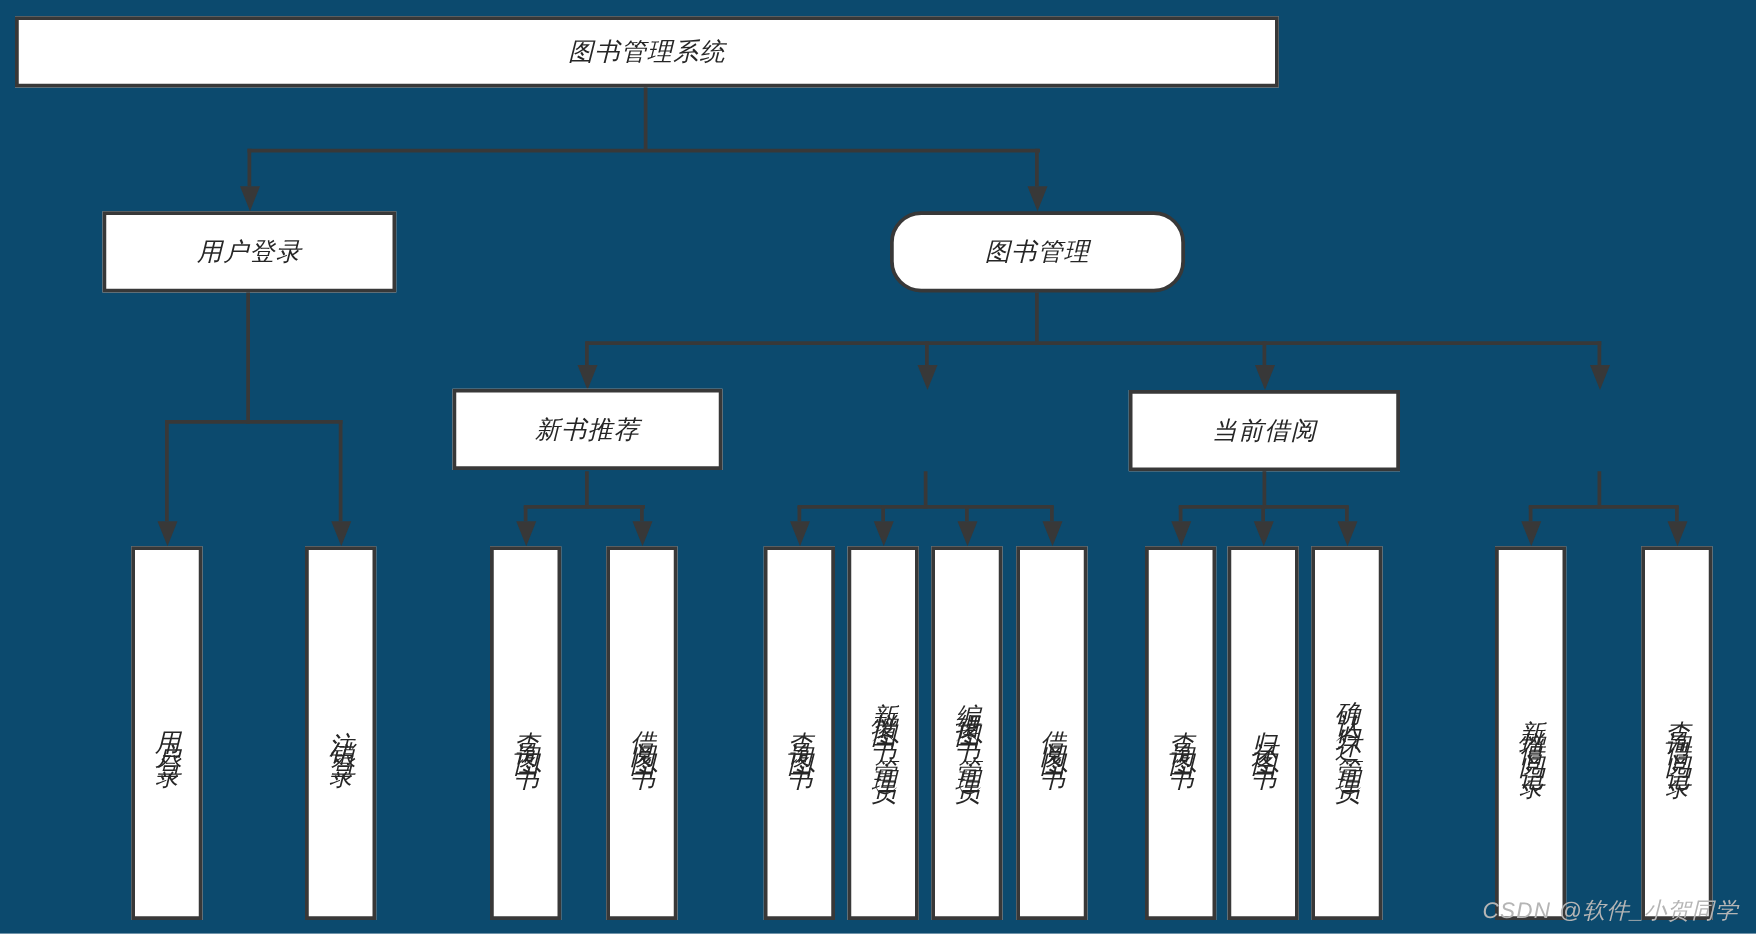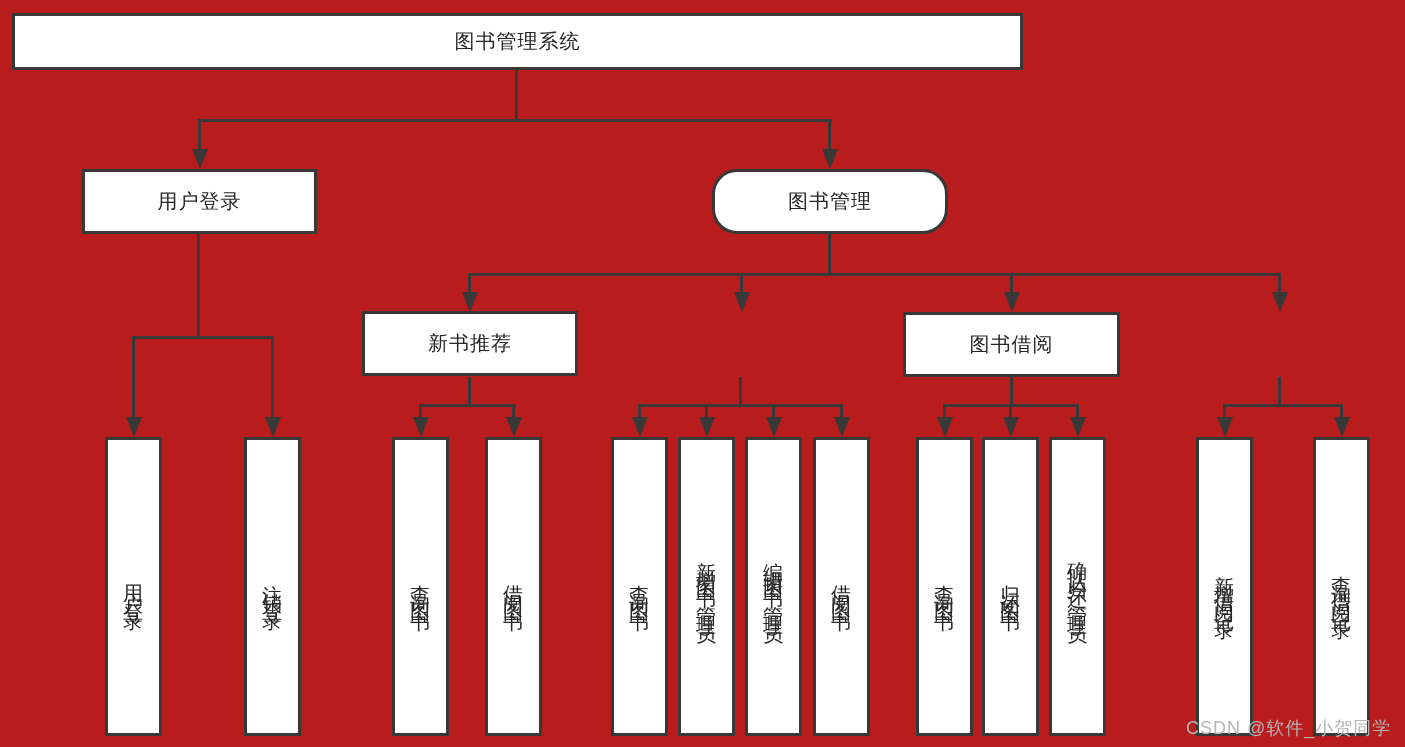--- a/index.html
+++ b/index.html
@@ -1,18 +1,18 @@
 <!DOCTYPE html>
 <html><head>
 <meta charset="utf-8">
 <style>
   * { margin:0; padding:0; box-sizing:border-box; }
   html,body { width:1405px; height:747px; background:#ffffff; overflow:hidden;
               font-family:"Liberation Sans","DejaVu Sans",sans-serif; }
-  .stage { position:relative; width:1405px; height:747px; background:#b91c1c; }
+  .stage { position:relative; width:1405px; height:747px; background:#0c4a6e;font-style:italic; }
 
   
   .node { position:absolute; border:3px solid #383838; background:#ffffff;
           display:flex; align-items:center; justify-content:center;
           color:#262626; font-size:20px; letter-spacing:1px; }
   .vnode { position:absolute; border:3px solid #383838; background:#ffffff;
            display:flex; align-items:center; justify-content:center;
            color:#262626; top:437px; width:57px; height:299px; }
   .vnode .vtext { writing-mode:vertical-lr; text-orientation:mixed;
                   font-size:20px; line-height:1; letter-spacing:9px;
@@ -65,21 +65,21 @@
   <div class="hline" style="left:469px; top:273px; width:812px;"></div>
   <div class="arrow" style="left:468px; top:273px; height:19px;"></div>
   <div class="arrow" style="left:740px; top:273px; height:19px;"></div>
   <div class="arrow" style="left:1010px; top:273px; height:19px;"></div>
   <div class="arrow" style="left:1278px; top:273px; height:19px;"></div>
 
   <div class="node" style="left:362px; top:311px; width:216px; height:65px;">
     <span>新书推荐</span>
   </div>
   <div class="node" style="left:903px; top:312px; width:217px; height:65px;">
-    <span>图书借阅</span>
+    <span>当前借阅</span>
   </div>
 
   <div class="vline" style="left:468px; top:377px; height:30px;"></div>
   <div class="hline" style="left:419px; top:404px; width:97px;"></div>
   <div class="arrow" style="left:419px; top:405px; height:12px;"></div>
   <div class="arrow" style="left:512px; top:405px; height:12px;"></div>
 
   <div class="vline" style="left:739px; top:377px; height:30px;"></div>
   <div class="hline" style="left:638px; top:404px; width:205px;"></div>
   <div class="arrow" style="left:638px; top:405px; height:12px;"></div>

